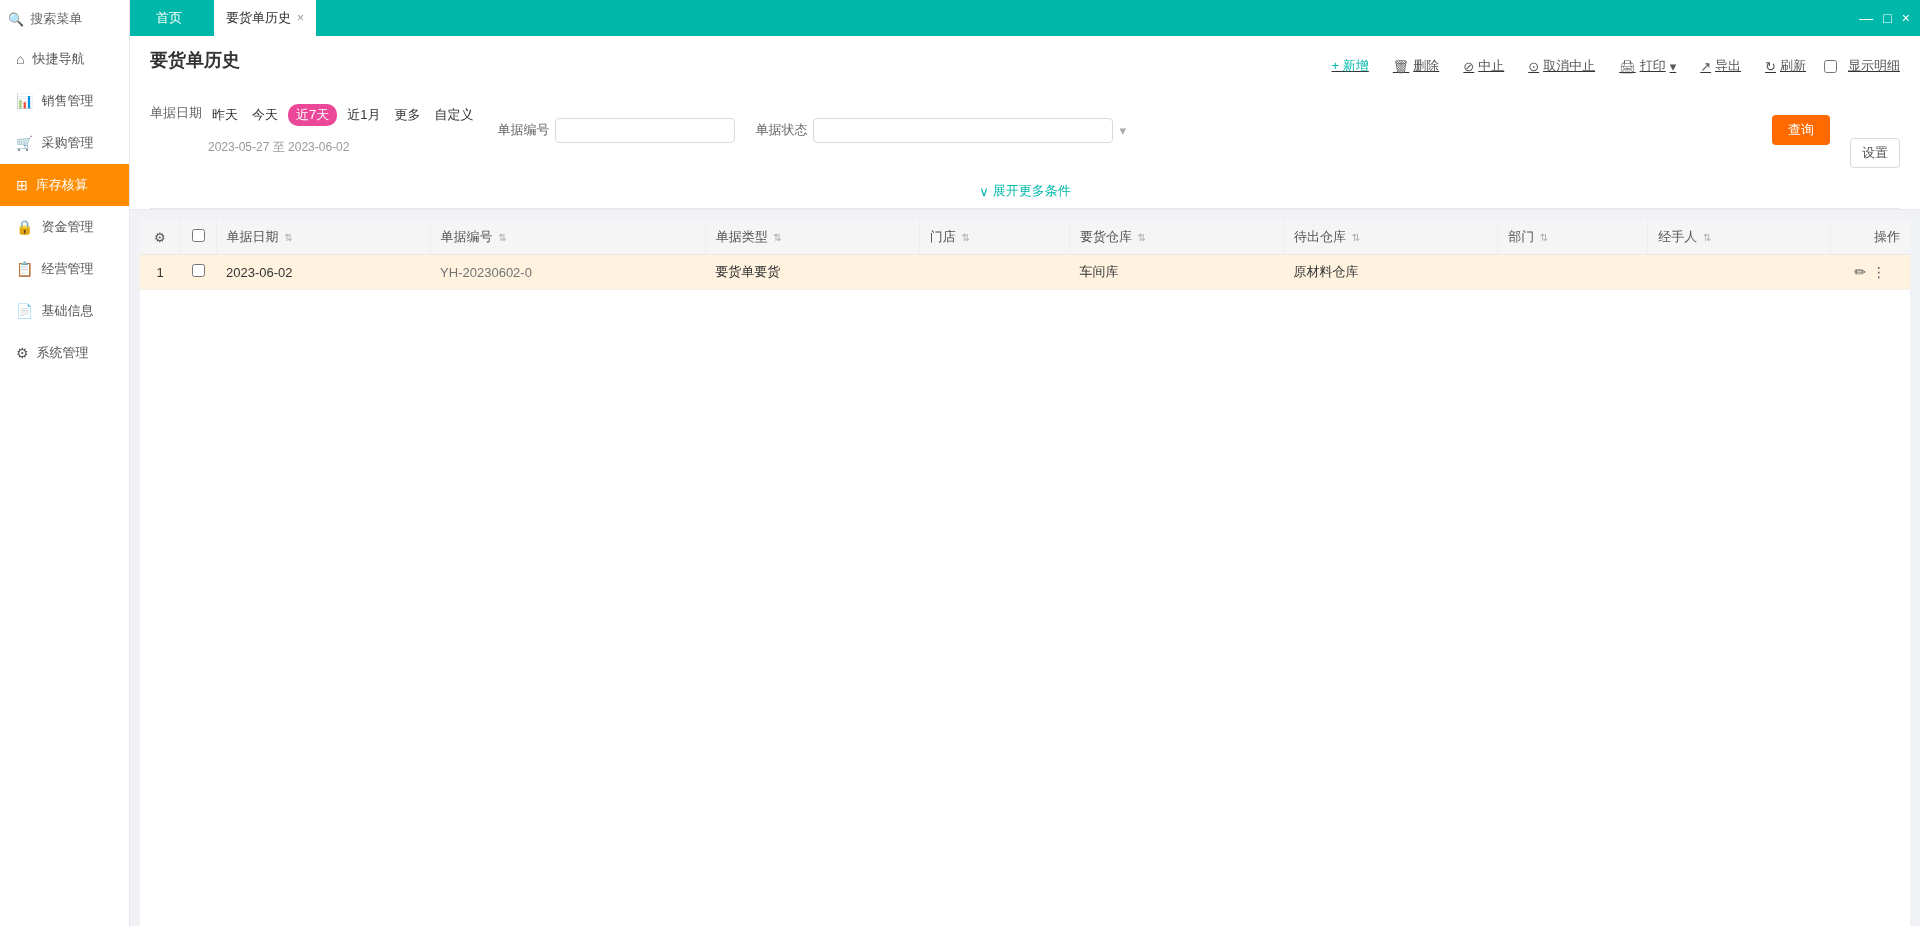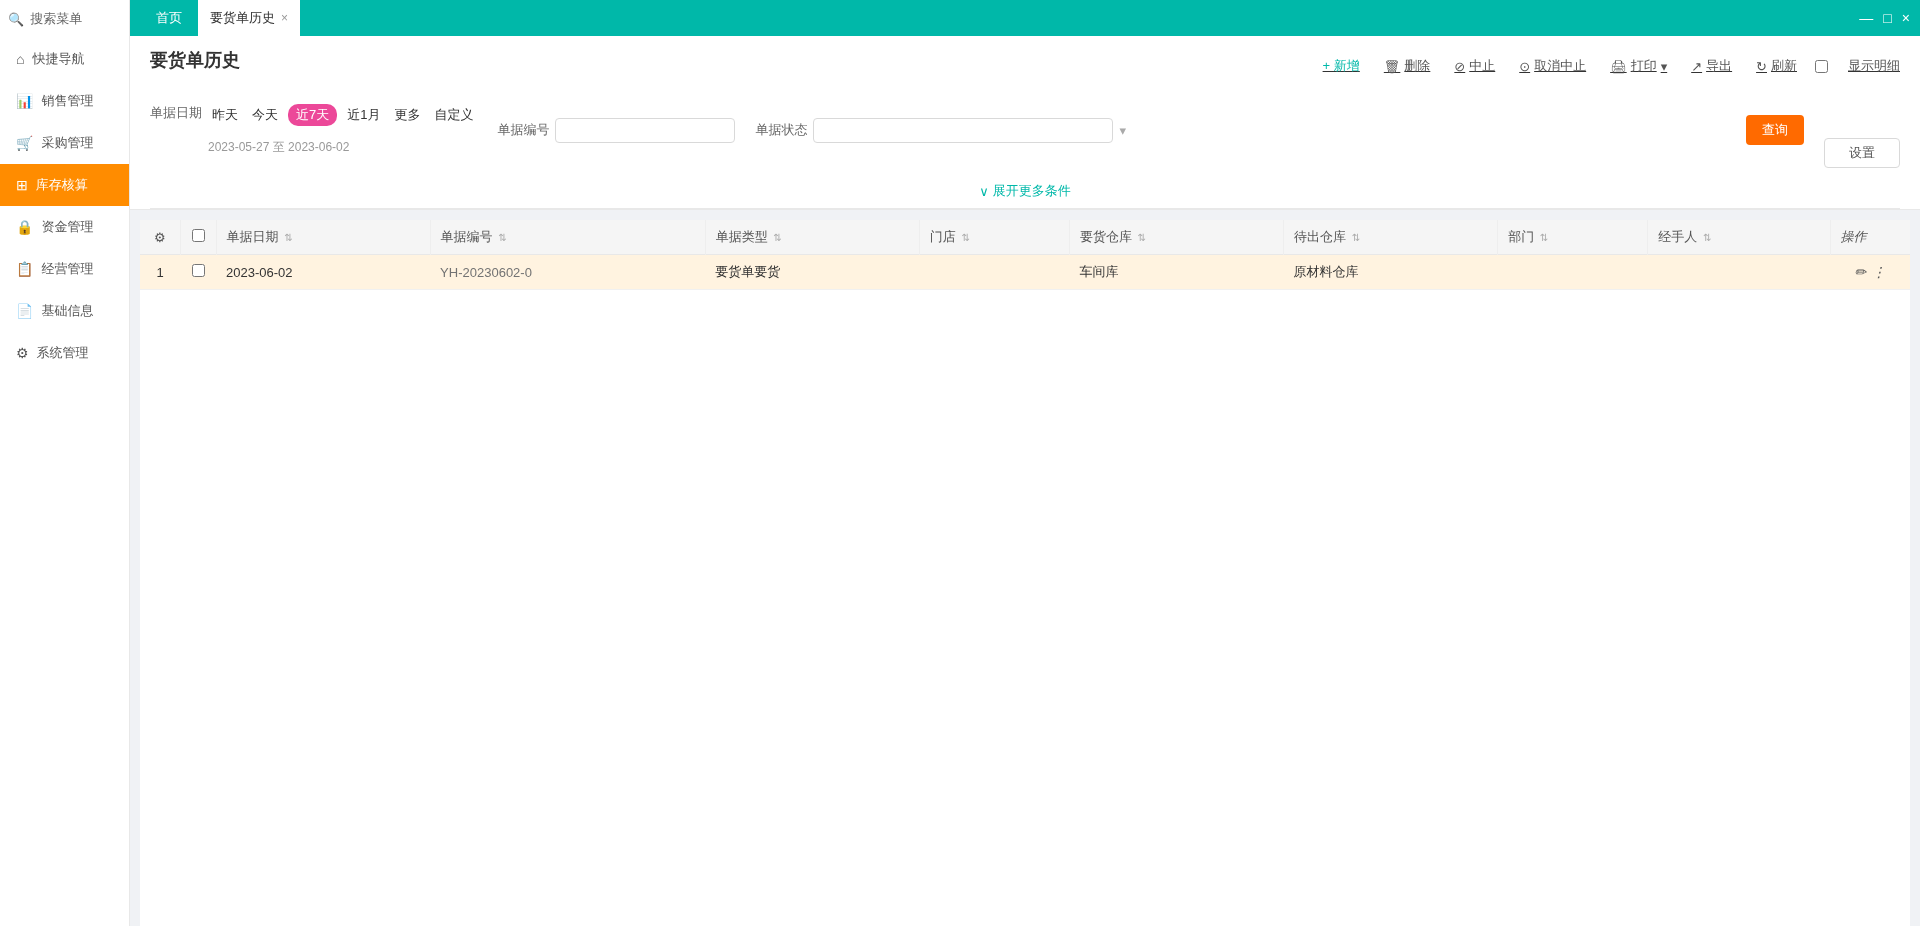--- a/index.html
+++ b/index.html
@@ -49,21 +49,21 @@
       overflow: hidden;
     }
 
     
     .topbar {
       background: #00b8a9;
       height: 36px;
       display: flex;
       align-items: center;
       padding: 0 10px;
-      gap: 0;
+      gap: 16px;
       flex-shrink: 0;
       justify-content: center;
     }
     .tab-home {
       color: #fff;
       padding: 0 16px;
       height: 100%;
       display: flex;
       align-items: center;
       font-size: 13px;
@@ -145,29 +145,29 @@
       border-radius: 4px;
       padding: 6px 16px;
       cursor: pointer;
       font-size: 13px;
     }
     .btn-settings {
       background: #fff;
       color: #555;
       border: 1px solid #d9d9d9;
       border-radius: 4px;
-      padding: 5px 24px;
+      padding: 5px 11px;
       cursor: pointer;
       font-size: 13px;
       margin-top: 46px;
     }
     .show-detail-label {
       display: flex;
       align-items: center;
-      gap: 20px;
+      gap: 11px;
       font-size: 13px;
       color: #555;
       cursor: pointer;
     }
 
     
     .filter-area {
       background: #fff;
       padding: 12px 20px;
       border-bottom: 1px solid #e8e8e8;
@@ -253,21 +253,21 @@
     tbody tr.highlighted {
       background: #fff3e0;
     }
     tbody td {
       padding: 8px 10px;
       color: #333;
       white-space: nowrap;
     }
     .col-check { width: 36px; text-align: center; }
     .col-settings { width: 40px; text-align: center; }
-    .col-action { width: 80px; text-align: left; font-style: italic; }
+    .col-action { width: 80px; text-align: right; }
     .link-text { color: #737373; cursor: pointer; text-decoration: none; }
     .sort-icon { color: #aaa; font-size: 10px; margin-left: 2px; }
 
     
     .row-actions {
       display: flex;
       align-items: center;
       gap: 6px;
       justify-content: center;
     }

